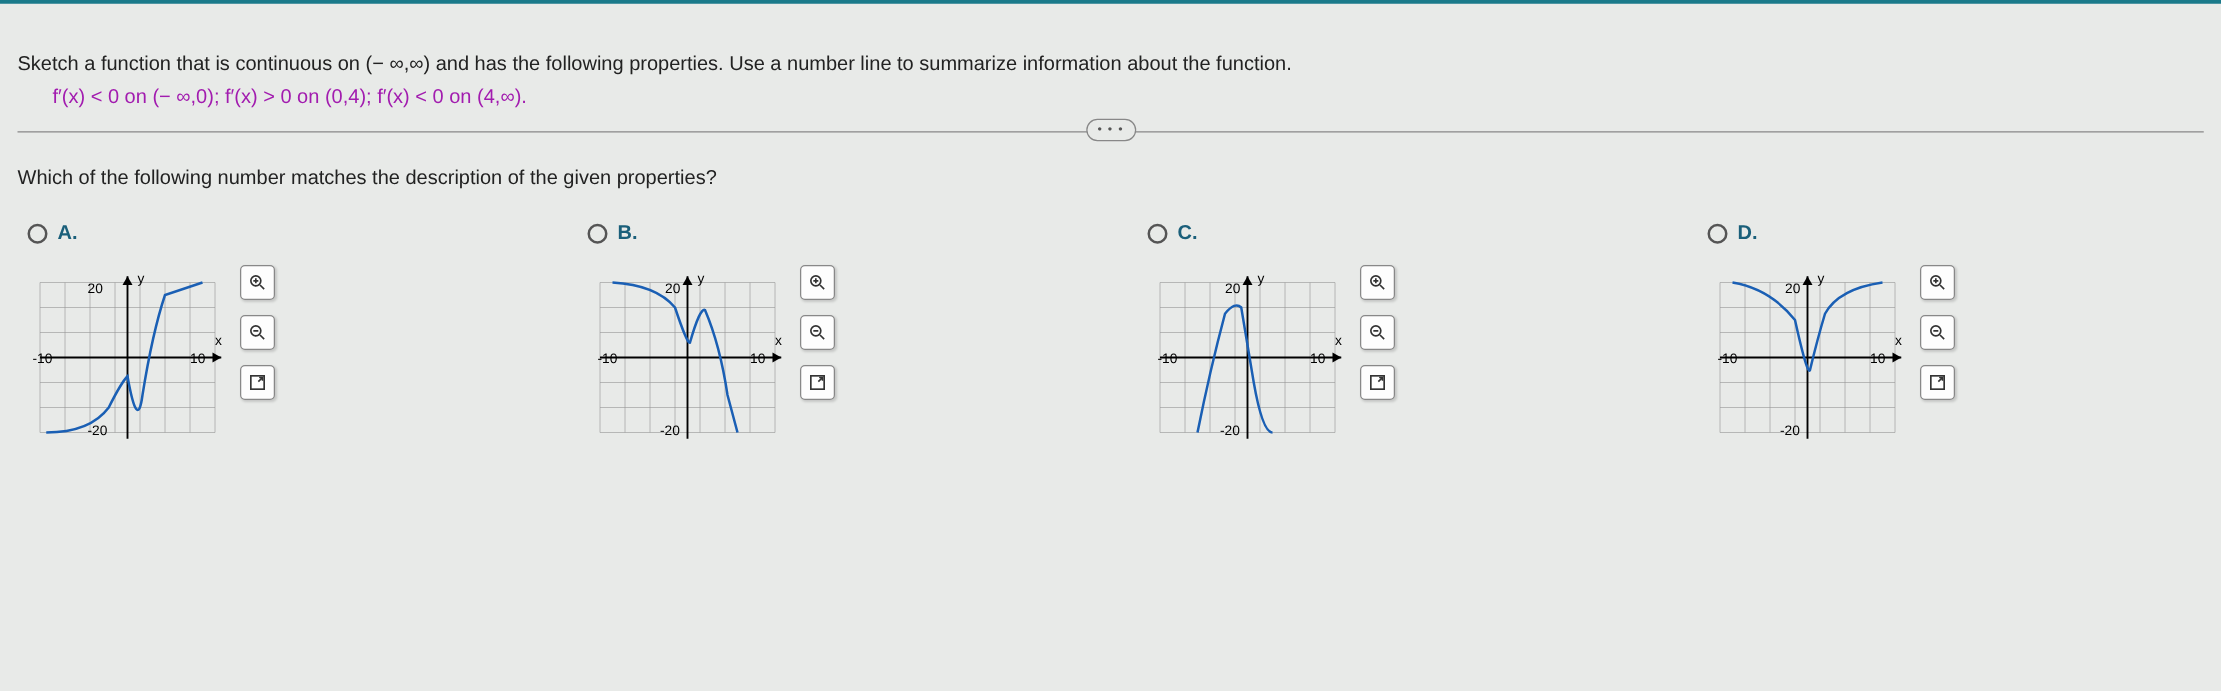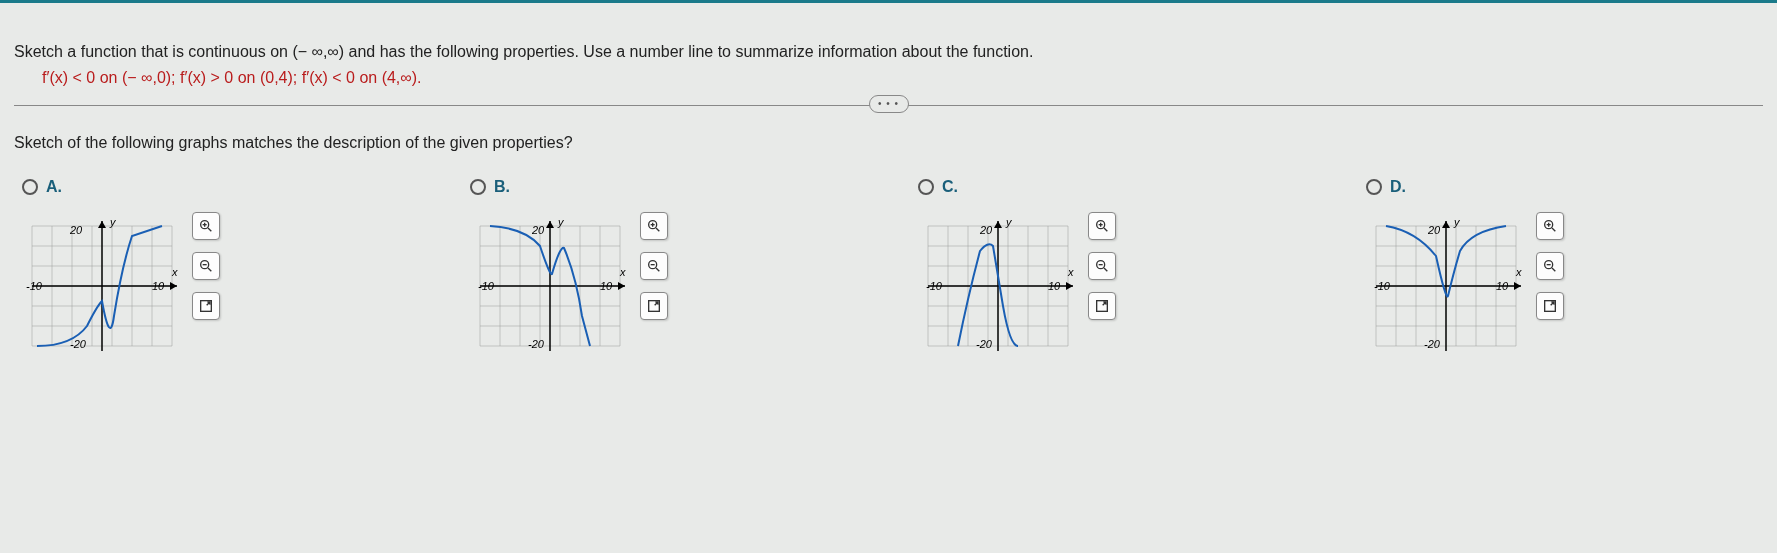--- a/index.html
+++ b/index.html
@@ -15,21 +15,21 @@
       padding: 36px 14px;
     }
     .problem-text {
       font-size: 16px;
       color: #222;
       line-height: 1.6;
       margin-bottom: 4px;
     }
     .sub-text {
       font-size: 16px;
-      color: #b91c1c;
+      color: #a21caf;
       padding-left: 28px;
       margin-bottom: 18px;
     }
     .divider-wrap {
       position: relative;
       margin: 18px 0 28px 0;
     }
     .divider {
       border: none;
       border-top: 1px solid #888;
@@ -81,21 +81,20 @@
     }
     .option-label {
       font-size: 16px;
       font-weight: bold;
       color: #1a5f7a;
     }
     .graph-area {
       display: flex;
       align-items: flex-start;
       gap: 10px;
-      font-style: italic;
     }
     .graph-svg-wrap {
       width: 160px;
       height: 150px;
     }
     .tool-buttons {
       display: flex;
       flex-direction: column;
       gap: 12px;
       padding-top: 6px;
@@ -119,21 +118,21 @@
 
 <div class="content">
   <div class="problem-text">Sketch a function that is continuous on (− ∞,∞) and has the following properties. Use a number line to summarize information about the function.</div>
   <div class="sub-text">f′(x) &lt; 0 on (− ∞,0); f′(x) &gt; 0 on (0,4); f′(x) &lt; 0 on (4,∞).</div>
 
   <div class="divider-wrap">
     <hr class="divider">
     <div class="ellipsis-pill">• • •</div>
   </div>
 
-  <div class="question-text">Sketch of the following graphs matches the description of the given properties?</div>
+  <div class="question-text">Which of the following number matches the description of the given properties?</div>
 
   <div class="options-row">
 
     <div class="option">
       <div class="option-header">
         <span class="radio-circle"></span>
         <span class="option-label">A.</span>
       </div>
       <div class="graph-area">
         <div class="graph-svg-wrap">

